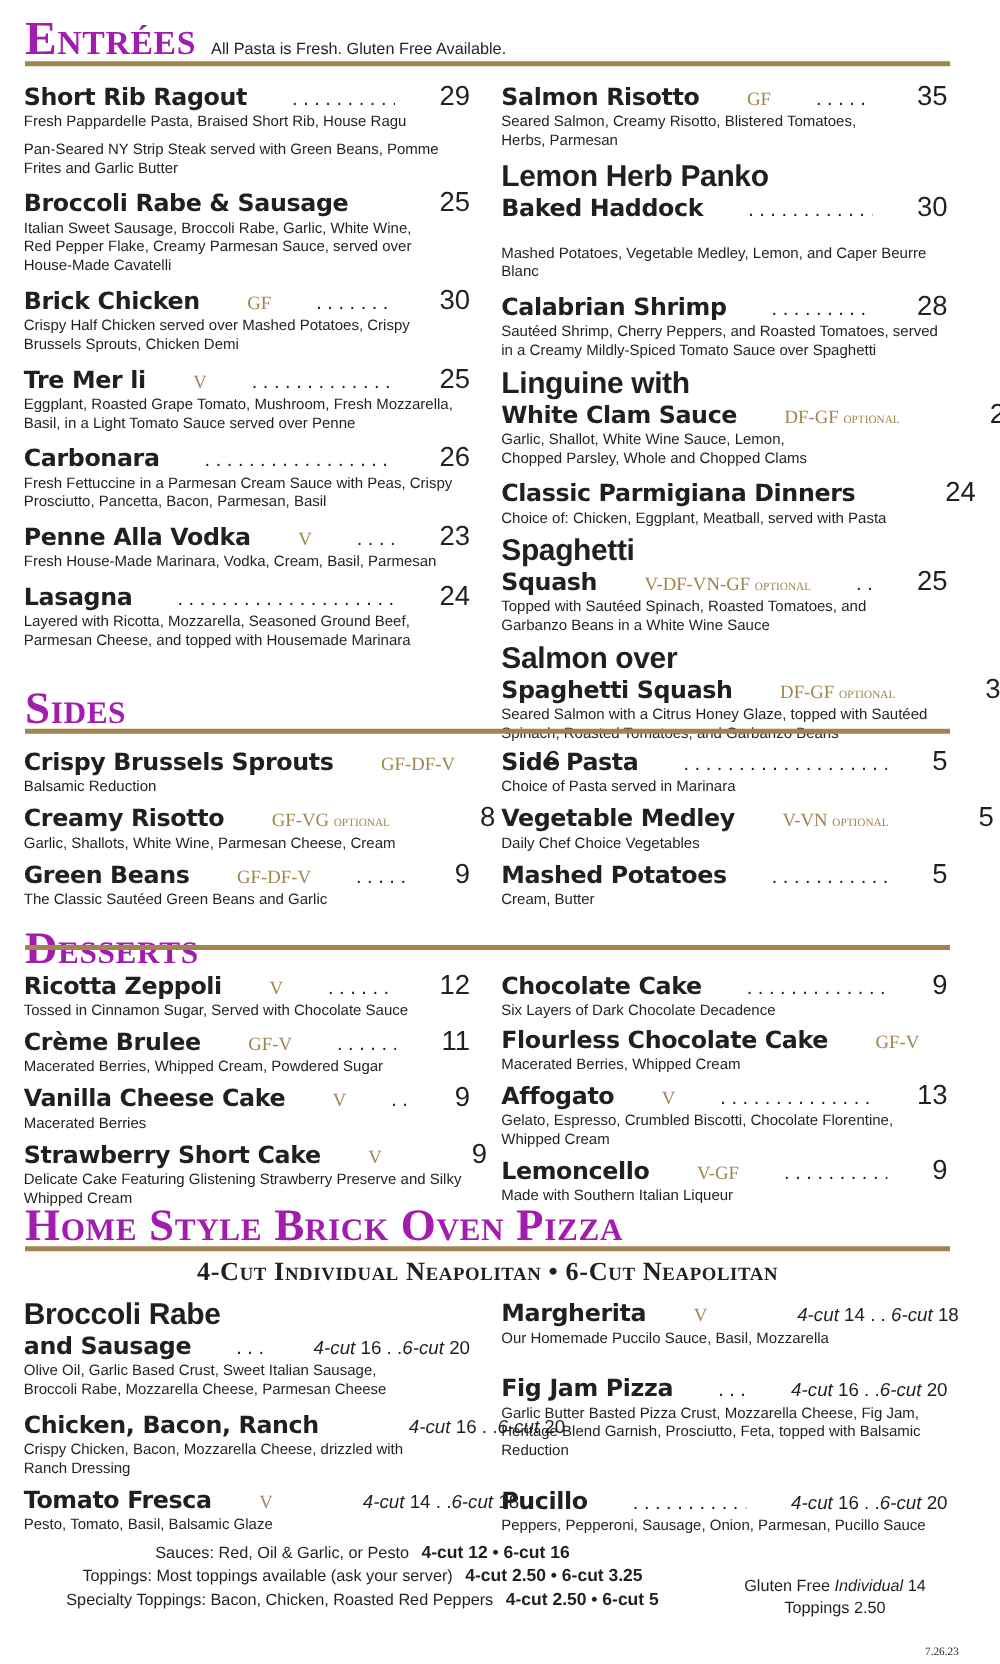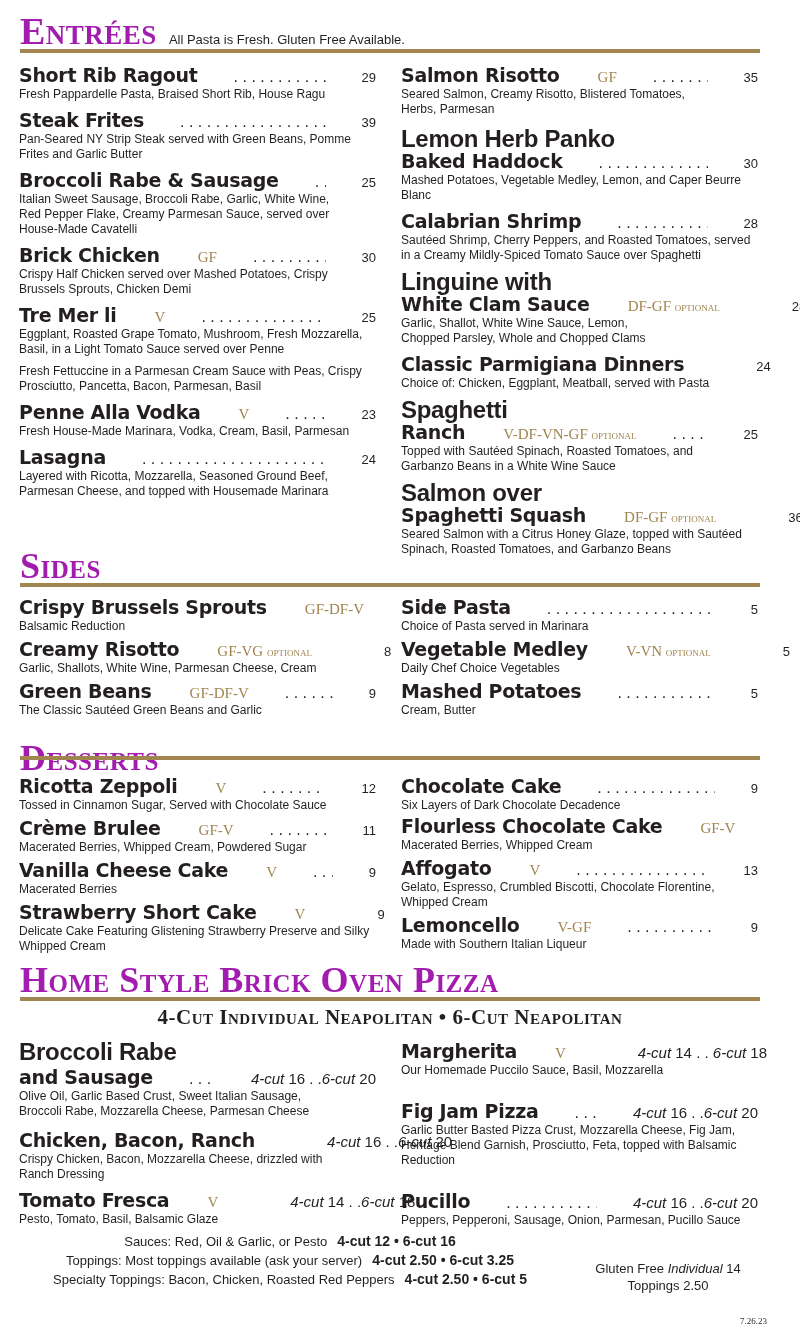--- a/index.html
+++ b/index.html
@@ -17,21 +17,21 @@
 
   .col { position: absolute; width: 357px; }
   .item { margin-bottom: 7px; }
   .item-line { display: flex; align-items: baseline; white-space: nowrap; gap: 33px; }
   .name { font-family: "DejaVu Sans", sans-serif; font-weight: bold; font-size: 19px; letter-spacing: -0.3px; line-height: 23px; }
   .name-first { display: block; font-family: Liberation Sans, sans-serif; font-weight: bold; font-size: 24px; letter-spacing: -0.3px; line-height: 23px; }
   .tag { font-family: "Liberation Serif", serif; color: #a08550; font-size: 15px; margin-left: 5px; white-space: nowrap; }
   .tag .opt { font-variant: small-caps; font-size: 13px; }
   .dots { flex: 1; overflow: hidden; font-family: "Liberation Sans", sans-serif; font-size: 16px; letter-spacing: 3px; color: #231f20; margin: 0 3px; }
   .dots::before { content: ". . . . . . . . . . . . . . . . . . . . . . . . . . . . . . . . . . . . . . . . . . . . . . . . . ."; letter-spacing: 0; }
-  .price { font-family: "Liberation Sans", sans-serif; font-size: 13px; }
+  .price { font-family: "Liberation Sans", sans-serif; font-size: 22px; }
   .desc { font-family: "Liberation Sans", sans-serif; font-size: 12px; line-height: 15px; color: #231f20; }
   .cut { font-family: "Liberation Sans", sans-serif; font-size: 15px; white-space: nowrap; }
   .cut i { font-style: italic; }
 
   .subhead { position: absolute; top: 1005px; left: 0; width: 780px; text-align: center; font-family: "Liberation Serif", serif; font-variant: small-caps; font-weight: bold; font-size: 21px; letter-spacing: 0.5px; }
 
   .byo { position: absolute; top: 1232px; left: 0; width: 580px; text-align: center; font-family: "Liberation Sans", sans-serif; }
   .byo-title { font-weight: bold; font-size: 17px; line-height: 20px; }
   .byo-line { font-size: 13px; line-height: 18px; }
   .byo-line b { font-weight: bold; font-size: 14px; margin-left: 10px; }
@@ -50,25 +50,20 @@
 <div class="col" style="left:19px; top:64px;">
   <div class="item">
     <div class="item-line">
         <span class="name">Short Rib Ragout</span>
         <span class="dots"></span>
         <span class="price">29</span>
       </div>
     <div class="desc">Fresh Pappardelle Pasta, Braised Short Rib, House Ragu</div>
   </div>
   <div class="item">
-    <div class="item-line">
-        <span class="name">Steak Frites</span>
-        <span class="dots"></span>
-        <span class="price">39</span>
-      </div>
     <div class="desc">Pan-Seared NY Strip Steak served with Green Beans, Pomme Frites and Garlic Butter</div>
   </div>
   <div class="item">
     <div class="item-line">
         <span class="name">Broccoli Rabe &amp; Sausage</span>
         <span class="dots"></span>
         <span class="price">25</span>
       </div>
     <div class="desc" style="width:320px;">Italian Sweet Sausage, Broccoli Rabe, Garlic, White Wine, Red Pepper Flake, Creamy Parmesan Sauce, served over House-Made Cavatelli</div>
   </div>
@@ -84,20 +79,25 @@
   <div class="item">
     <div class="item-line">
         <span class="name">Tre Mer li</span>
         <span class="tag">V</span>
         <span class="dots"></span>
         <span class="price">25</span>
       </div>
     <div class="desc">Eggplant, Roasted Grape Tomato, Mushroom, Fresh Mozzarella, Basil, in a Light Tomato Sauce served over Penne</div>
   </div>
   <div class="item">
+    <div class="item-line">
+        <span class="name">Carbonara</span>
+        <span class="dots"></span>
+        <span class="price">26</span>
+      </div>
     <div class="desc">Fresh Fettuccine in a Parmesan Cream Sauce with Peas, Crispy Prosciutto, Pancetta, Bacon, Parmesan, Basil</div>
   </div>
   <div class="item">
     <div class="item-line">
         <span class="name">Penne Alla Vodka</span>
         <span class="tag">V</span>
         <span class="dots"></span>
         <span class="price">23</span>
       </div>
     <div class="desc">Fresh House-Made Marinara, Vodka, Cream, Basil, Parmesan</div>
@@ -122,21 +122,21 @@
       </div>
     <div class="desc" style="width:320px;">Seared Salmon, Creamy Risotto, Blistered Tomatoes, Herbs, Parmesan</div>
   </div>
   <div class="item">
     <span class="name-first">Lemon Herb Panko</span>
     <div class="item-line">
         <span class="name">Baked Haddock</span>
         <span class="dots"></span>
         <span class="price">30</span>
       </div>
-    <div class="desc" style="width:340px;">Mashed Potatoes, Vegetable Medley, Lemon, and Caper Beurre Blanc</div>
+    <div class="desc" style="width:340px;margin-top:16px;">Mashed Potatoes, Vegetable Medley, Lemon, and Caper Beurre Blanc</div>
   </div>
   <div class="item">
     <div class="item-line">
         <span class="name">Calabrian Shrimp</span>
         <span class="dots"></span>
         <span class="price">28</span>
       </div>
     <div class="desc">Sautéed Shrimp, Cherry Peppers, and Roasted Tomatoes, served in a Creamy Mildly-Spiced Tomato Sauce over Spaghetti</div>
   </div>
   <div class="item">
@@ -153,21 +153,21 @@
     <div class="item-line">
         <span class="name">Classic Parmigiana Dinners</span>
         <span class="dots"></span>
         <span class="price">24</span>
       </div>
     <div class="desc">Choice of: Chicken, Eggplant, Meatball, served with Pasta</div>
   </div>
   <div class="item">
     <span class="name-first">Spaghetti</span>
     <div class="item-line">
-        <span class="name">Ranch</span>
+        <span class="name">Squash</span>
         <span class="tag"><span>V-DF-VN-GF</span> <span class="opt">optional</span></span>
         <span class="dots"></span>
         <span class="price">25</span>
       </div>
     <div class="desc" style="width:330px;">Topped with Sautéed Spinach, Roasted Tomatoes, and Garbanzo Beans in a White Wine Sauce</div>
   </div>
   <div class="item">
     <span class="name-first">Salmon over</span>
     <div class="item-line">
         <span class="name">Spaghetti Squash</span>

